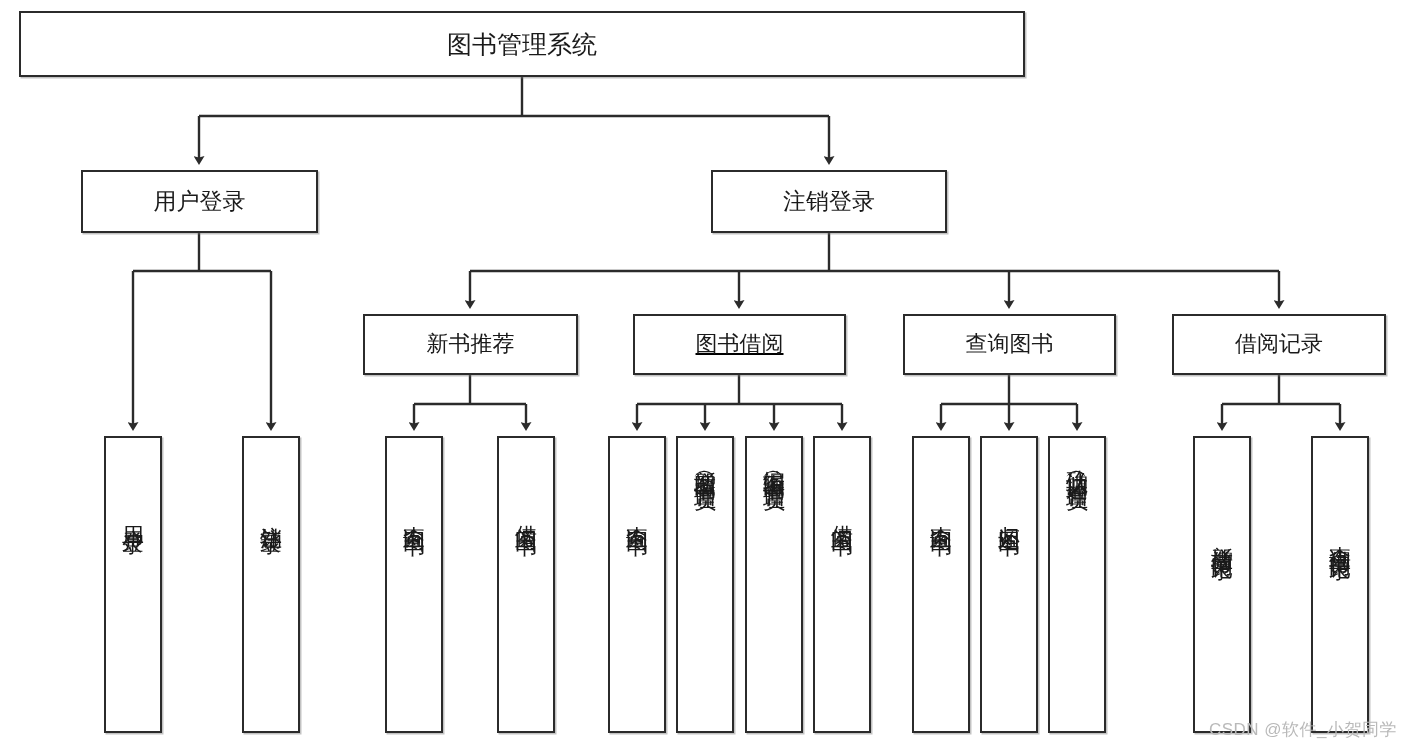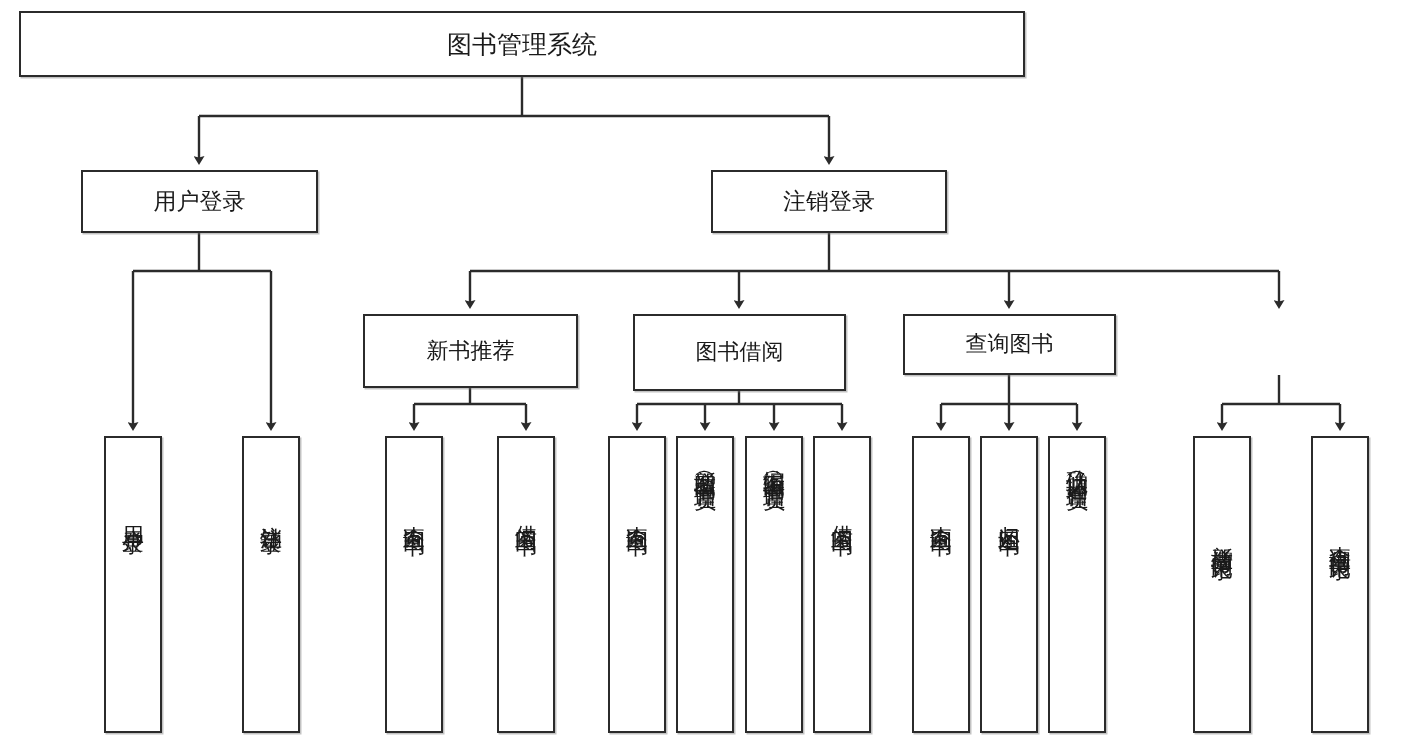--- a/index.html
+++ b/index.html
@@ -128,28 +128,31 @@
     <span class="label">图书管理系统</span>
   </div>
 
   <div class="node lvl1" style="left:81px; top:170px; width:237px; height:63px;">
     <span class="label">用户登录</span>
   </div>
   <div class="node lvl1" style="left:711px; top:170px; width:236px; height:63px;">
     <span class="label">注销登录</span>
   </div>
 
-  <div class="node lvl2" style="left:363px; top:314px; width:215px; height:74px;align-items:center;">
+  <div class="node lvl2" style="left:363px; top:314px; width:215px; height:61px;align-items:center;">
     <span class="label">新书推荐</span>
   </div>
-  <div class="node lvl2" style="left:633px; top:314px; width:213px; height:77px;">
+  <div class="node lvl2" style="left:633px; top:314px; width:213px; height:61px;text-decoration:underline;">
     <span class="label">图书借阅</span>
   </div>
   <div class="node lvl2" style="left:903px; top:314px; width:213px; height:61px;">
     <span class="label">查询图书</span>
+  </div>
+  <div class="node lvl2" style="left:1172px; top:314px; width:214px; height:61px;">
+    <span class="label">借阅记录</span>
   </div>
 
   <div class="node leaf mid" style="left:104px; top:436px; width:58px; height:297px;">
     <span class="label">用户登录</span>
   </div>
   <div class="node leaf mid" style="left:242px; top:436px; width:58px; height:297px;">
     <span class="label">注销登录</span>
   </div>
 
   <div class="node leaf mid" style="left:385px; top:436px; width:58px; height:297px;">
@@ -182,13 +185,14 @@
     <span class="label">确认归还（管理员）</span>
   </div>
 
   <div class="node leaf mid2" style="left:1193px; top:436px; width:58px; height:297px;">
     <span class="label">新增借阅记录</span>
   </div>
   <div class="node leaf mid2" style="left:1311px; top:436px; width:58px; height:297px;">
     <span class="label">查询借阅记录</span>
   </div>
 
+  <div class="watermark">CSDN @软件_小贺同学</div>
 </div>
 
 </body></html>

